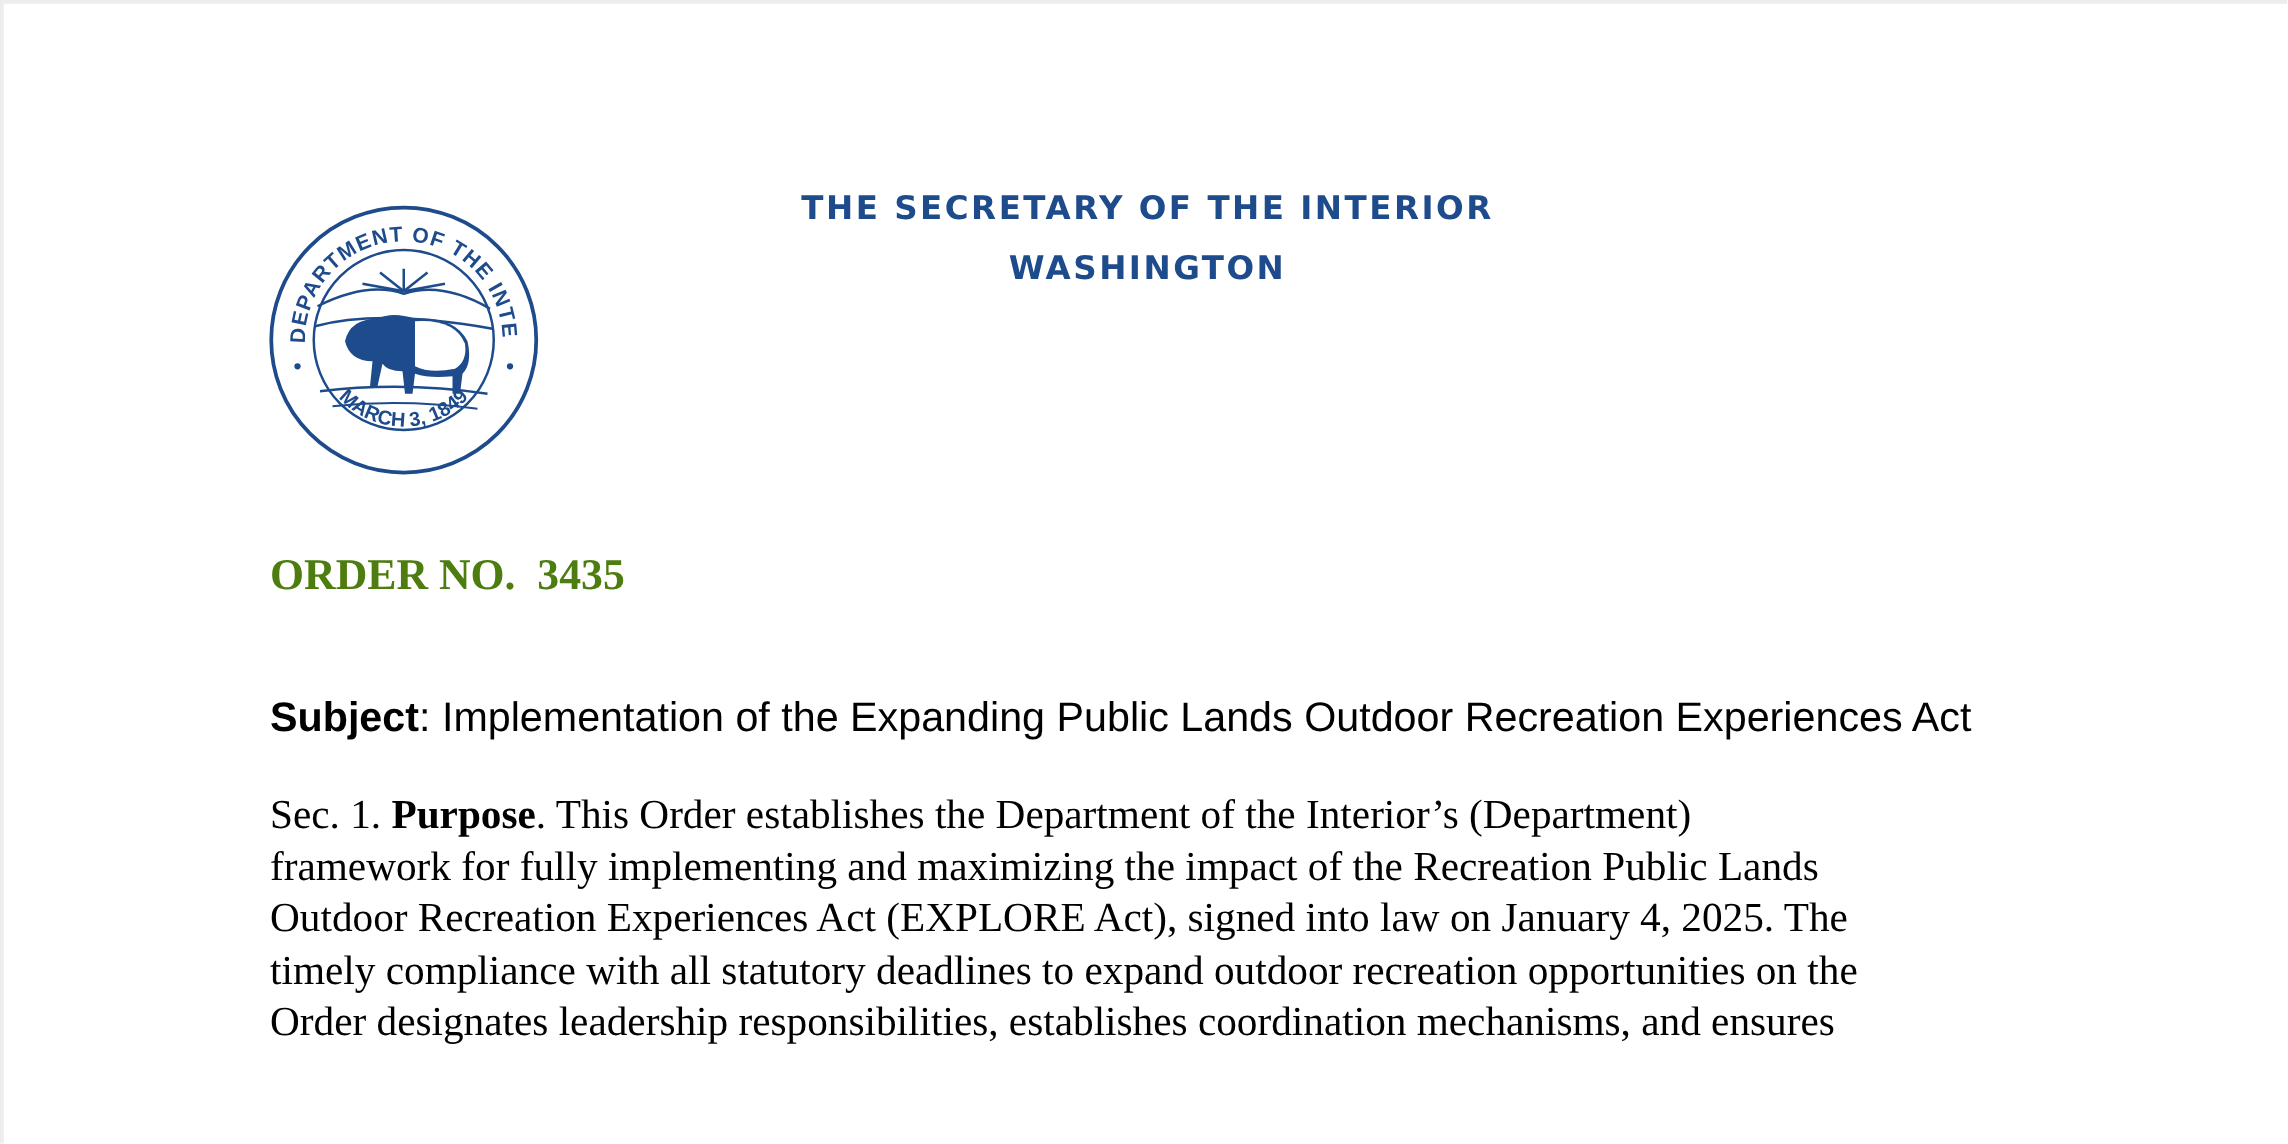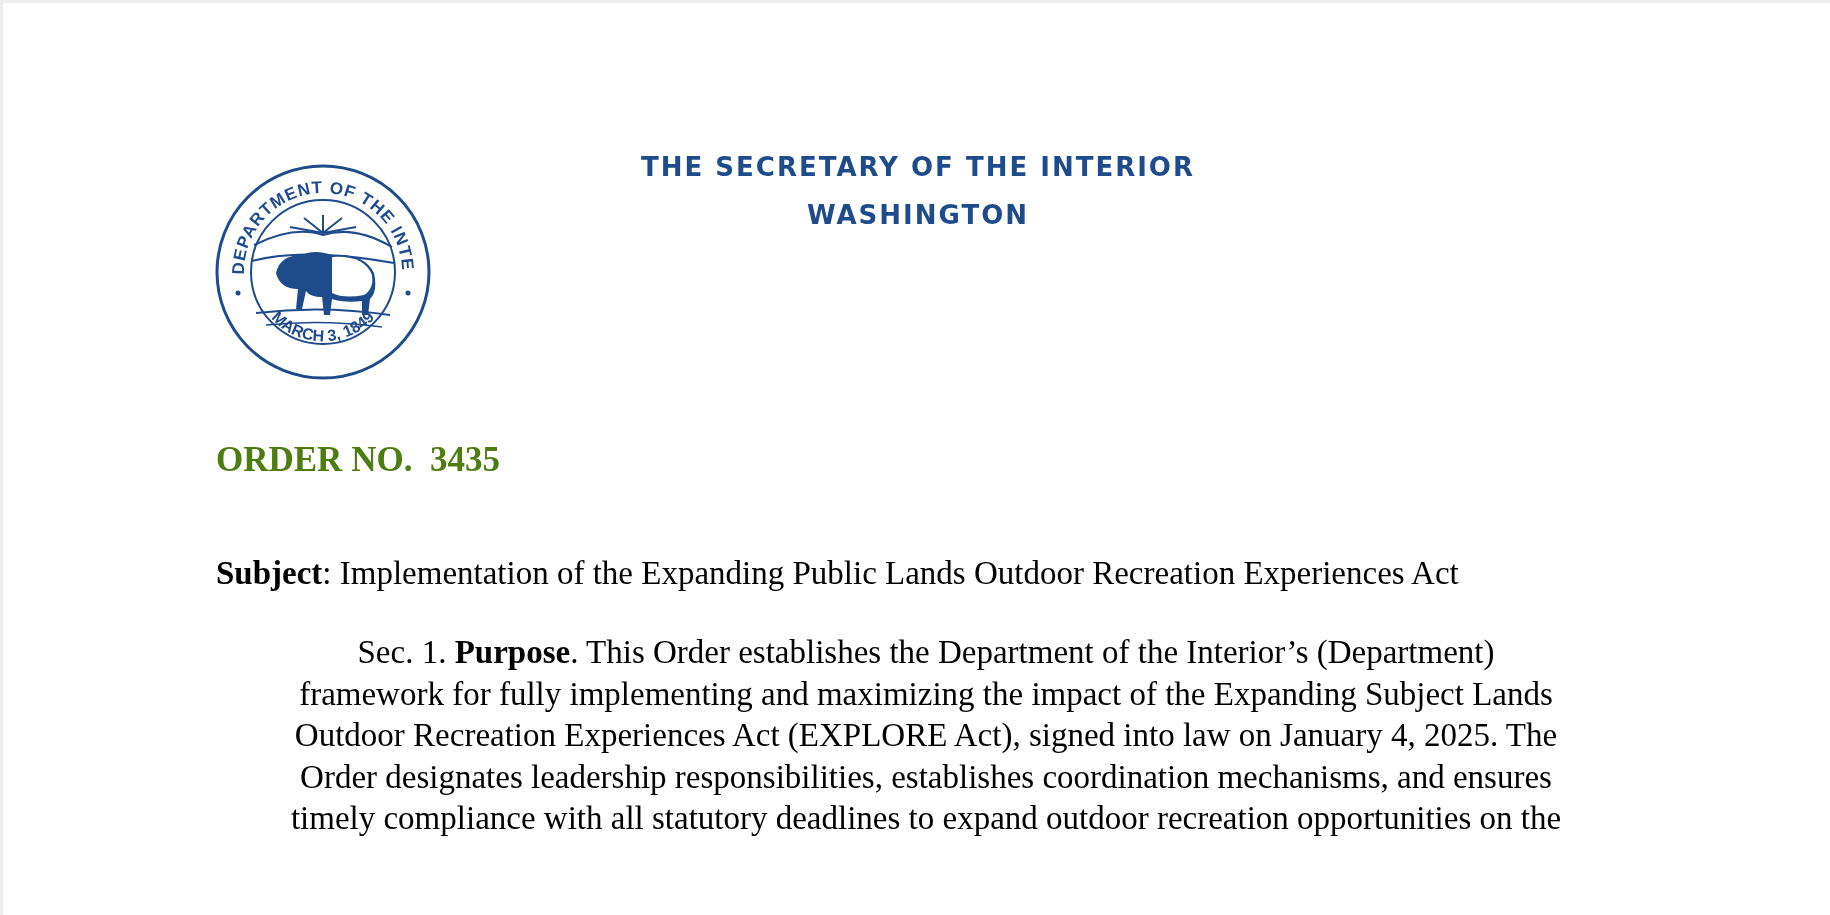--- a/index.html
+++ b/index.html
@@ -3,23 +3,23 @@
   <meta charset="utf-8">
   <style>
     html, body { margin:0; padding:0; background:#fff; }
     body { width:1830px; height:915px; overflow:hidden; position:relative; }
     .frame { position:absolute; left:0; top:0; width:1830px; height:915px; box-sizing:border-box; border-top:3px solid #ededed; border-left:3px solid #ededed; }
     .seal { position:absolute; left:214px; top:163px; width:218px; height:218px; }
     .letterhead { position:absolute; left:0; width:1836px; text-align:center; color:#1d4b8b; font-family:"DejaVu Sans", sans-serif; font-weight:bold; font-size:26px; letter-spacing:2px; }
     .lh1 { top:152px; }
     .lh2 { top:200px; }
     .order { position:absolute; left:216px; top:440px; font-family:"Liberation Serif", serif; font-weight:bold; font-size:35px; color:#4d7c0f; white-space:pre; }
-    .subject { position:absolute; left:216px; top:555px; font-family:Liberation Serif, serif; font-size:33px; color:#000; white-space:nowrap; }
+    .subject { position:absolute; left:216px; top:555px; font-family:Liberation Sans, sans-serif; font-size:33px; color:#000; white-space:nowrap; }
     .subject b { font-weight:bold; }
-    .body { position:absolute; left:216px; top:632px; width:1420px; font-family:"Liberation Serif", serif; font-size:33px; line-height:41.6px; color:#000;text-align:center; }
+    .body { position:absolute; left:216px; top:632px; width:1420px; font-family:"Liberation Serif", serif; font-size:33px; line-height:41.6px; color:#000; }
     .line { white-space:nowrap; }
     b { font-weight:bold; }
   </style>
 </head>
 <body>
 
 <div class="frame"></div>
 
 <div class="seal">
   <svg width="218" height="218" viewBox="0 0 218 218">
@@ -59,17 +59,17 @@
 
 <div class="letterhead lh1">THE SECRETARY OF THE INTERIOR</div>
 <div class="letterhead lh2">WASHINGTON</div>
 
 <div class="order">ORDER NO.  3435</div>
 
 <div class="subject"><b>Subject</b><span>: Implementation of the Expanding Public Lands Outdoor Recreation Experiences Act</span></div>
 
 <div class="body">
   <div class="line"><span>Sec. 1. </span><b>Purpose</b><span>. This Order establishes the Department of the Interior’s (Department)</span></div>
-  <div class="line">framework for fully implementing and maximizing the impact of the Expanding Subject Lands</div>
+  <div class="line">framework for fully implementing and maximizing the impact of the Recreation Public Lands</div>
   <div class="line">Outdoor Recreation Experiences Act (EXPLORE Act), signed into law on January 4, 2025. The</div>
+  <div class="line">timely compliance with all statutory deadlines to expand outdoor recreation opportunities on the</div>
   <div class="line">Order designates leadership responsibilities, establishes coordination mechanisms, and ensures</div>
-  <div class="line">timely compliance with all statutory deadlines to expand outdoor recreation opportunities on the</div>
 </div>
 
 </body></html>

